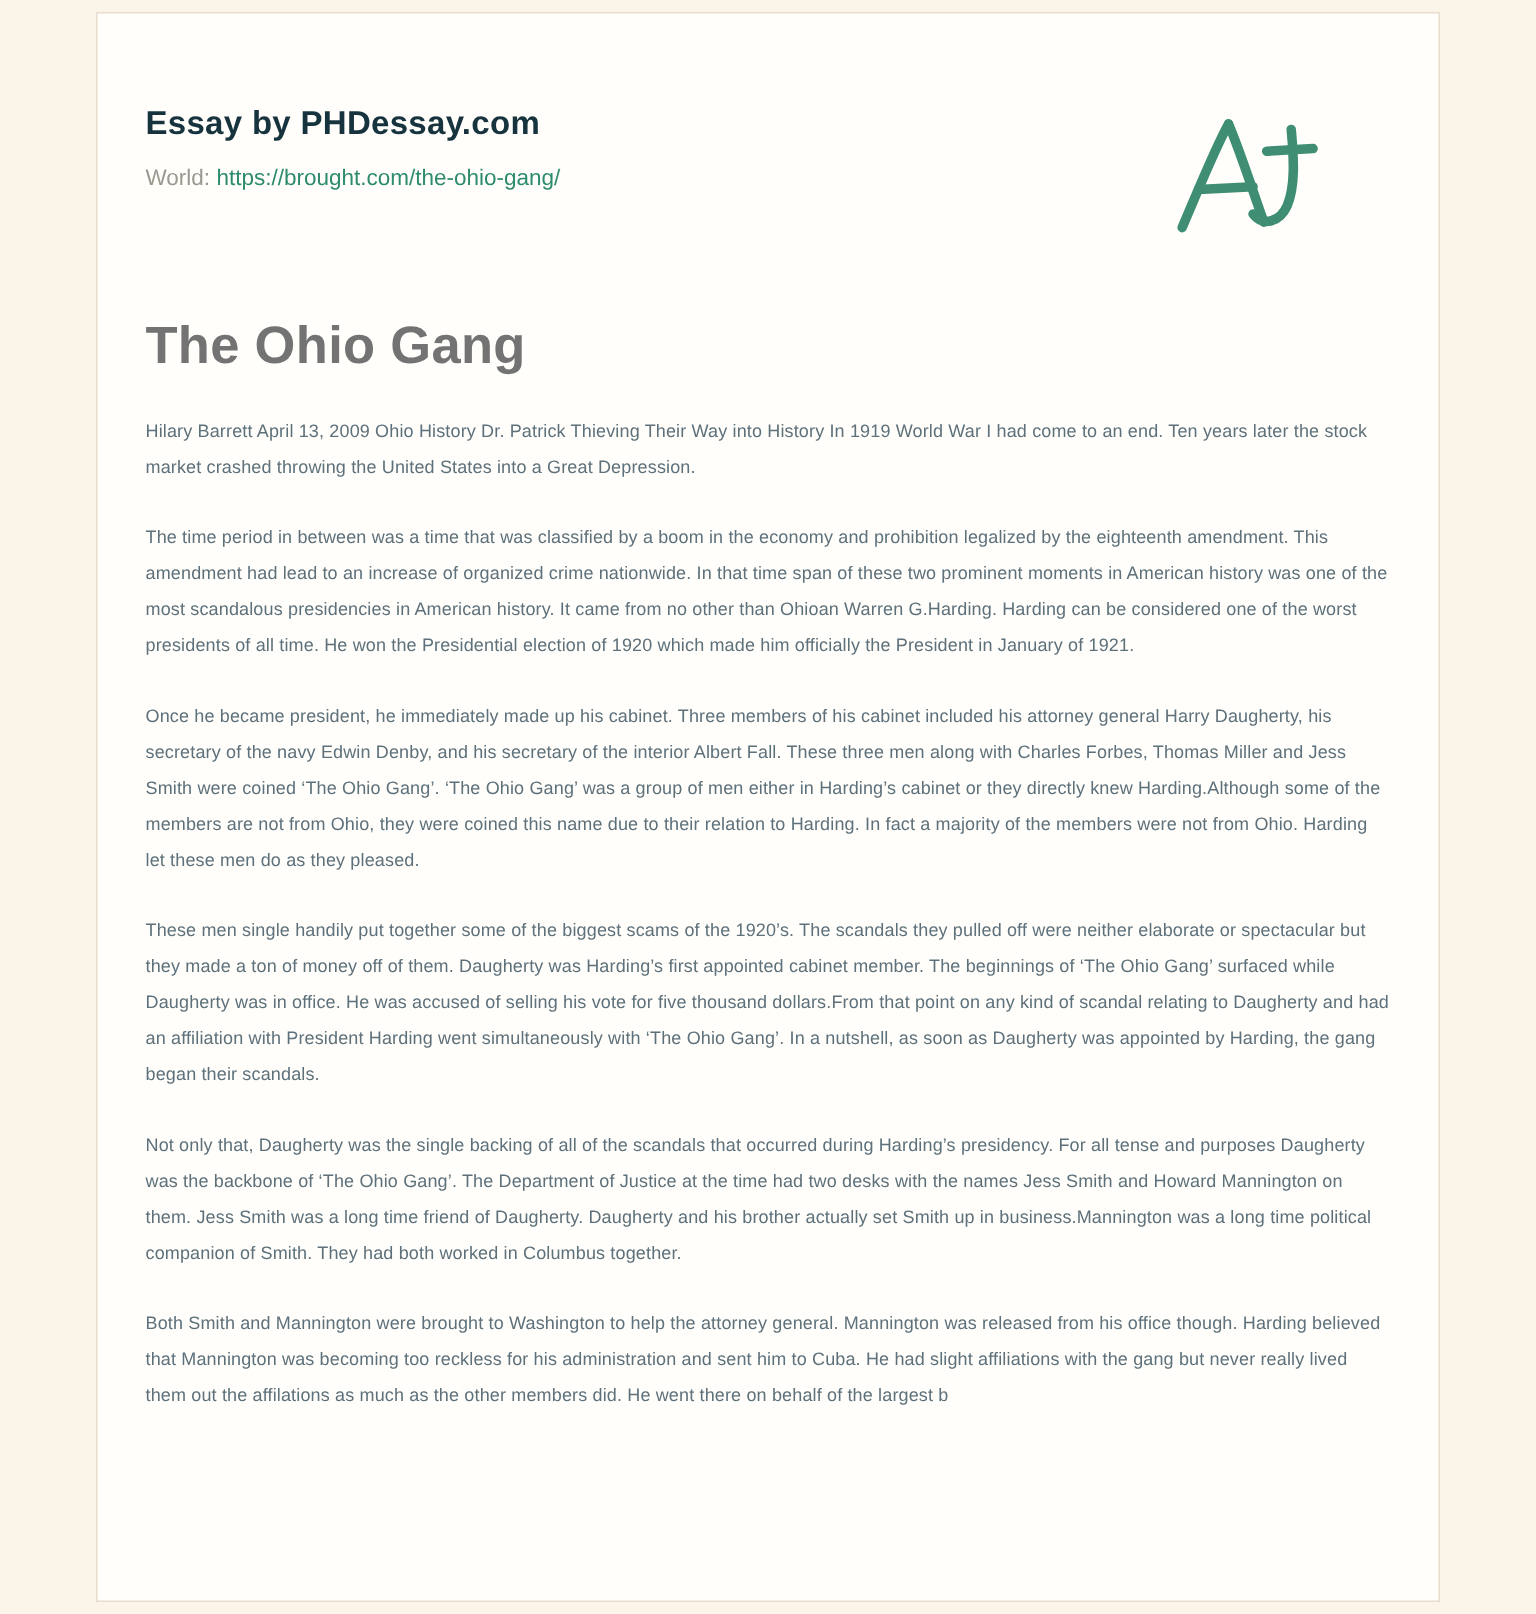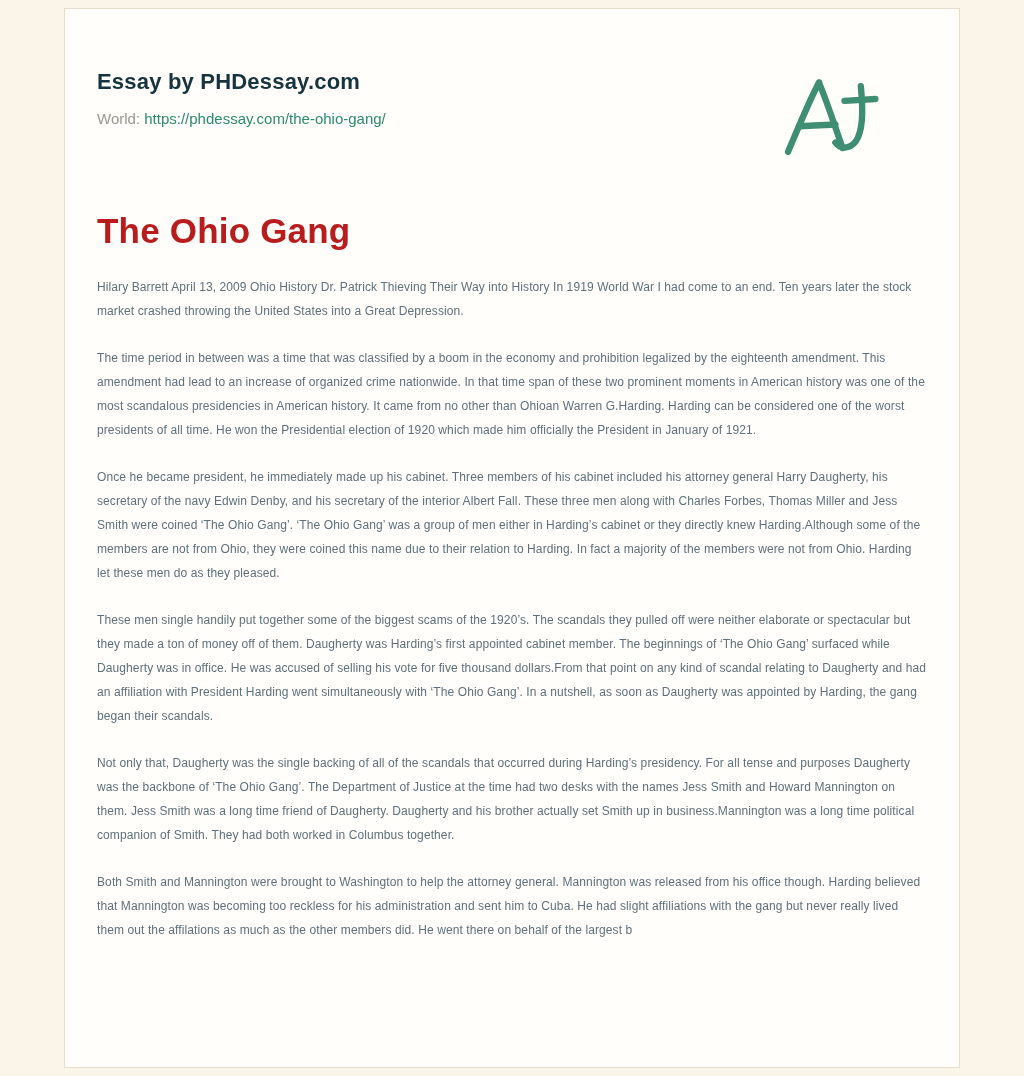--- a/index.html
+++ b/index.html
@@ -51,21 +51,21 @@
     height: 100px;
   }
   .logo-wrap svg {
     width: 100%;
     height: 100%;
   }
   .essay-title {
     margin: 84px 0 0 0;
     font-size: 35px;
     font-weight: 700;
-    color: #b91c1c;
+    color: #737373;
     letter-spacing: 0.2px;
   }
   .essay-body {
     margin-top: 24px;
   }
   .essay-body p {
     margin: 0 0 23px 0;
     font-size: 12px;
     line-height: 24px;
     color: #5e717b;
@@ -86,21 +86,21 @@
 
       <path d="M90 14 C92 36 93 56 87 70 C82 81 70 86 62 76"></path>
       <path d="M72 30 L106 28"></path>
     </svg>
   </div>
 
   <h2 class="byline">Essay by PHDessay.com</h2>
 
   <div class="source-row">
     <span>World:</span>
-    <a class="source-link">https://phdessay.com/the-ohio-gang/</a>
+    <a class="source-link">https://brought.com/the-ohio-gang/</a>
   </div>
 
   <h1 class="essay-title">The Ohio Gang</h1>
 
   <div class="essay-body">
     <p>Hilary Barrett April 13, 2009 Ohio History Dr. Patrick Thieving Their Way into History In 1919 World War I had come to an end. Ten years later the stock market crashed throwing the United States into a Great Depression.</p>
     <p>The time period in between was a time that was classified by a boom in the economy and prohibition legalized by the eighteenth amendment. This amendment had lead to an increase of organized crime nationwide. In that time span of these two prominent moments in American history was one of the most scandalous presidencies in American history. It came from no other than Ohioan Warren G.Harding. Harding can be considered one of the worst presidents of all time. He won the Presidential election of 1920 which made him officially the President in January of 1921.</p>
     <p>Once he became president, he immediately made up his cabinet. Three members of his cabinet included his attorney general Harry Daugherty, his secretary of the navy Edwin Denby, and his secretary of the interior Albert Fall. These three men along with Charles Forbes, Thomas Miller and Jess Smith were coined ‘The Ohio Gang’. ‘The Ohio Gang’ was a group of men either in Harding’s cabinet or they directly knew Harding.Although some of the members are not from Ohio, they were coined this name due to their relation to Harding. In fact a majority of the members were not from Ohio. Harding let these men do as they pleased.</p>
     <p>These men single handily put together some of the biggest scams of the 1920’s. The scandals they pulled off were neither elaborate or spectacular but they made a ton of money off of them. Daugherty was Harding’s first appointed cabinet member. The beginnings of ‘The Ohio Gang’ surfaced while Daugherty was in office. He was accused of selling his vote for five thousand dollars.From that point on any kind of scandal relating to Daugherty and had an affiliation with President Harding went simultaneously with ‘The Ohio Gang’. In a nutshell, as soon as Daugherty was appointed by Harding, the gang began their scandals.</p>
     <p>Not only that, Daugherty was the single backing of all of the scandals that occurred during Harding’s presidency. For all tense and purposes Daugherty was the backbone of ‘The Ohio Gang’. The Department of Justice at the time had two desks with the names Jess Smith and Howard Mannington on them. Jess Smith was a long time friend of Daugherty. Daugherty and his brother actually set Smith up in business.Mannington was a long time political companion of Smith. They had both worked in Columbus together.</p>

